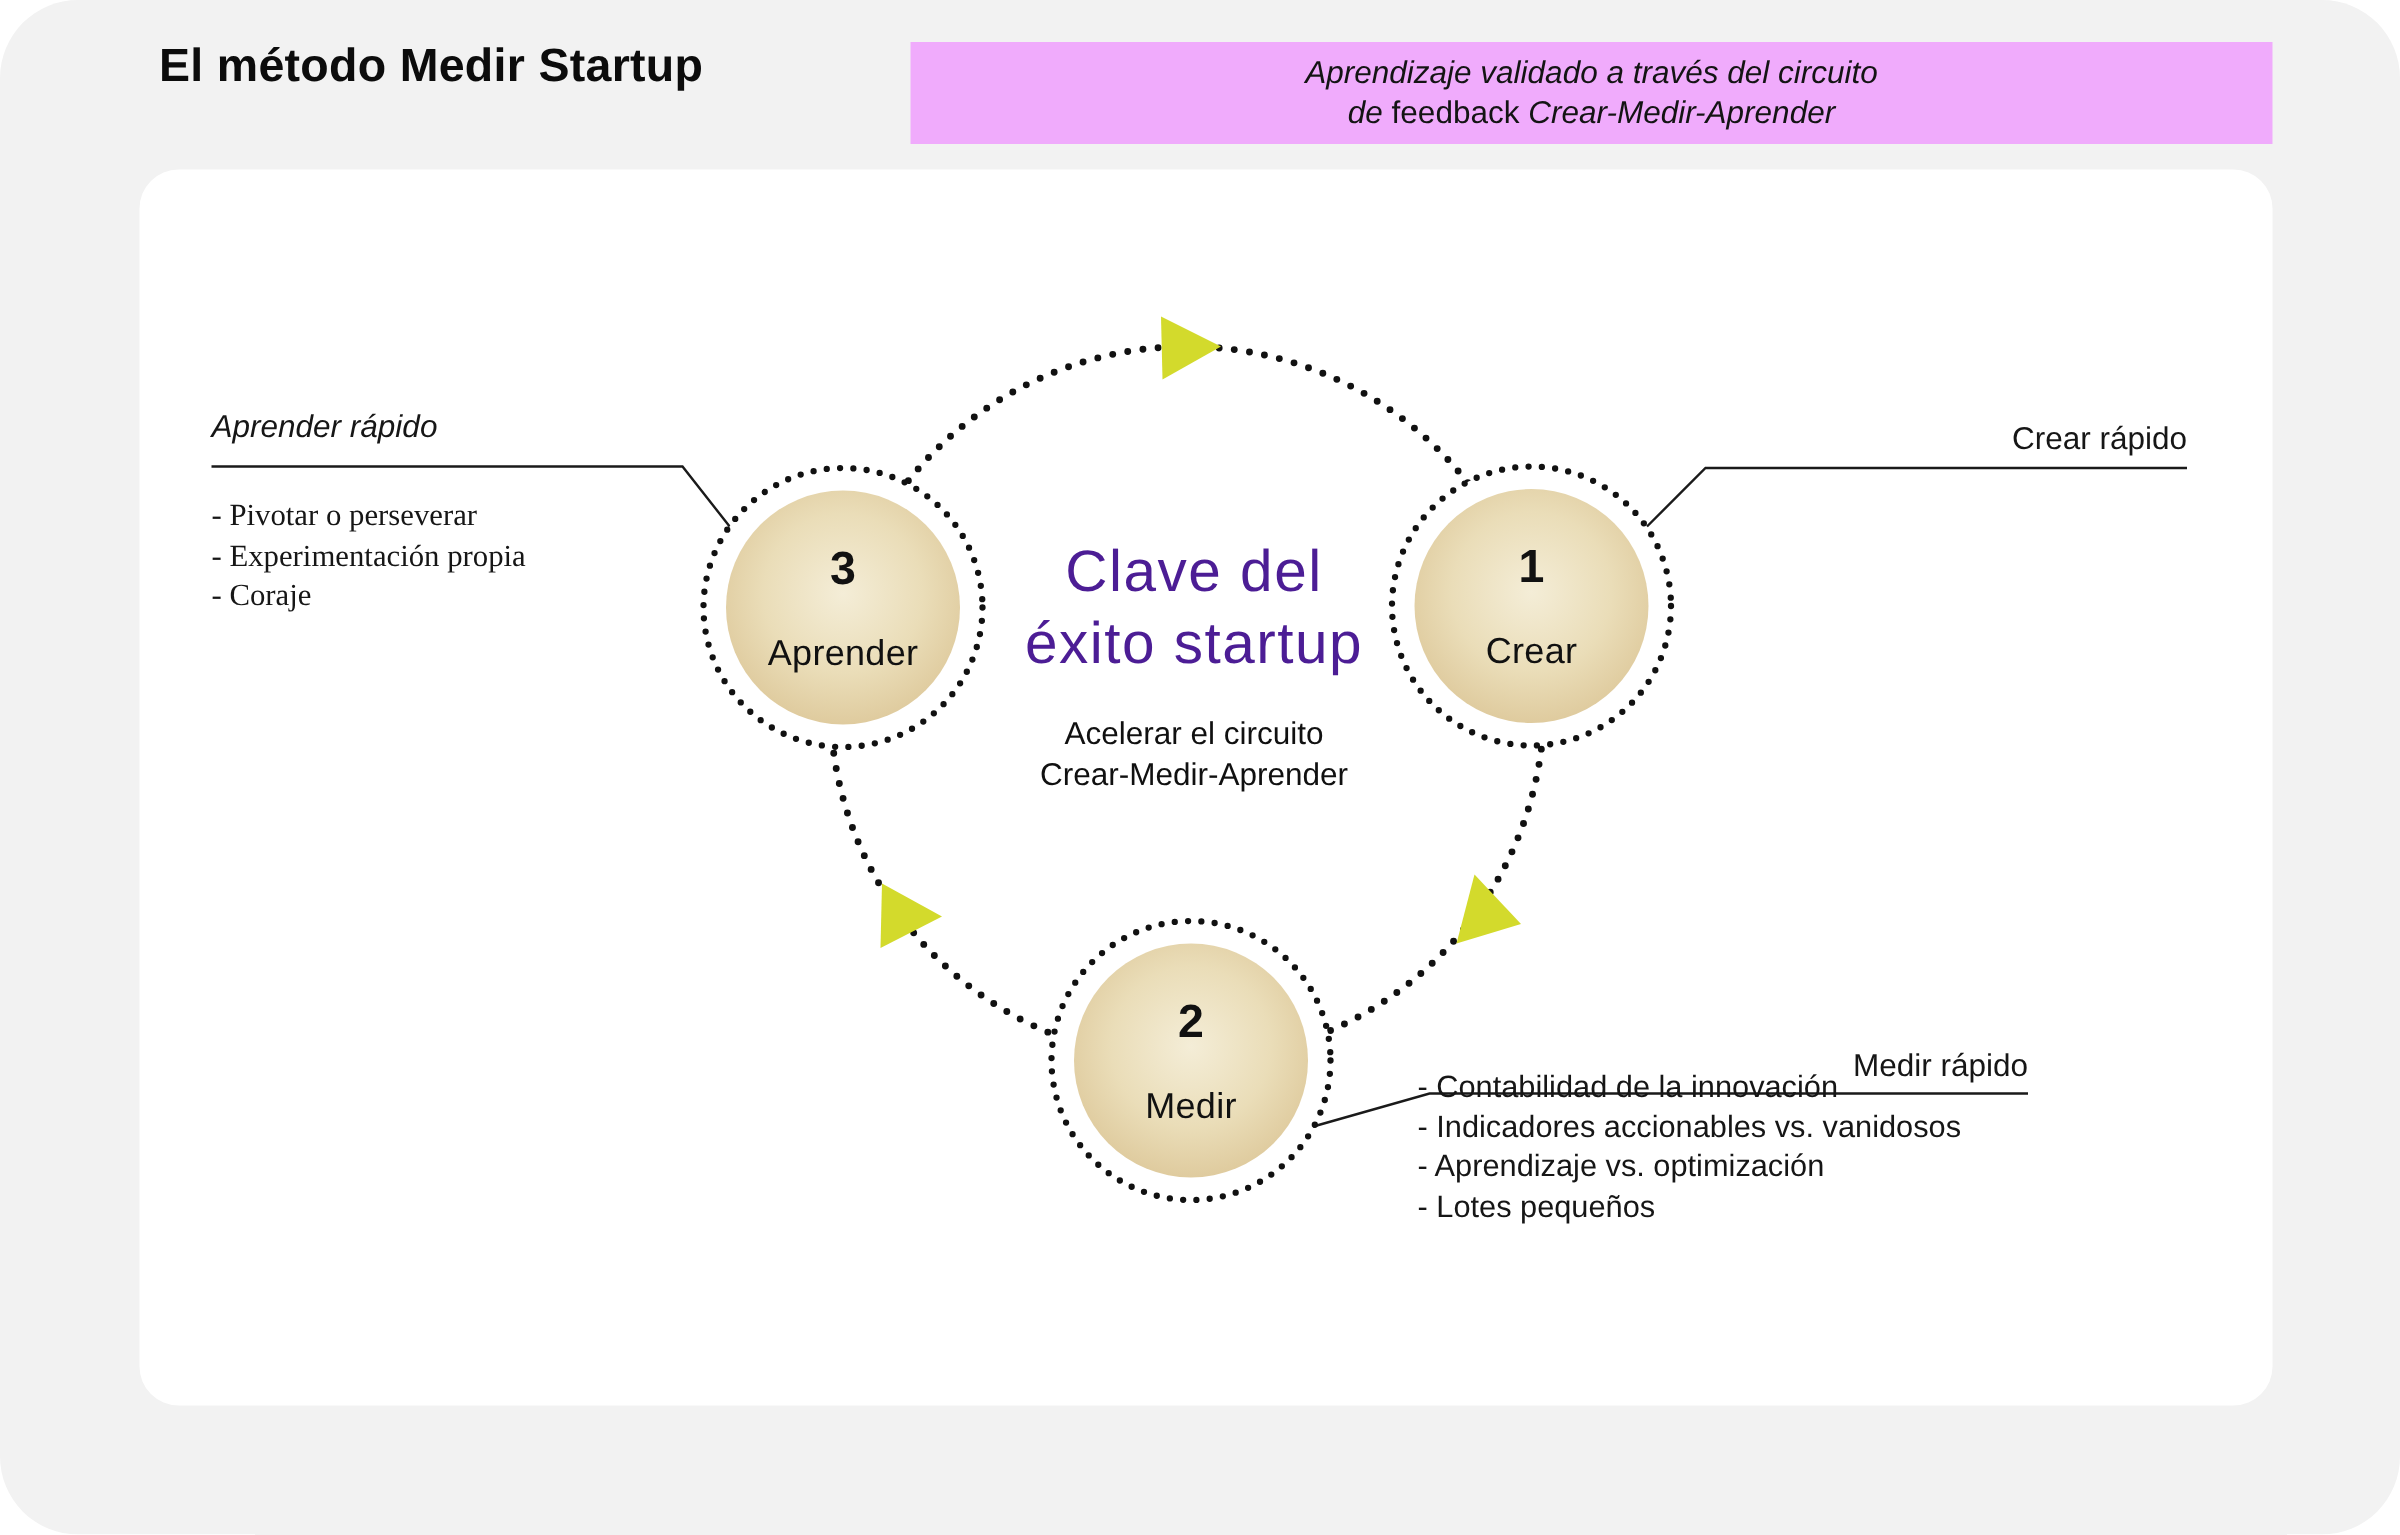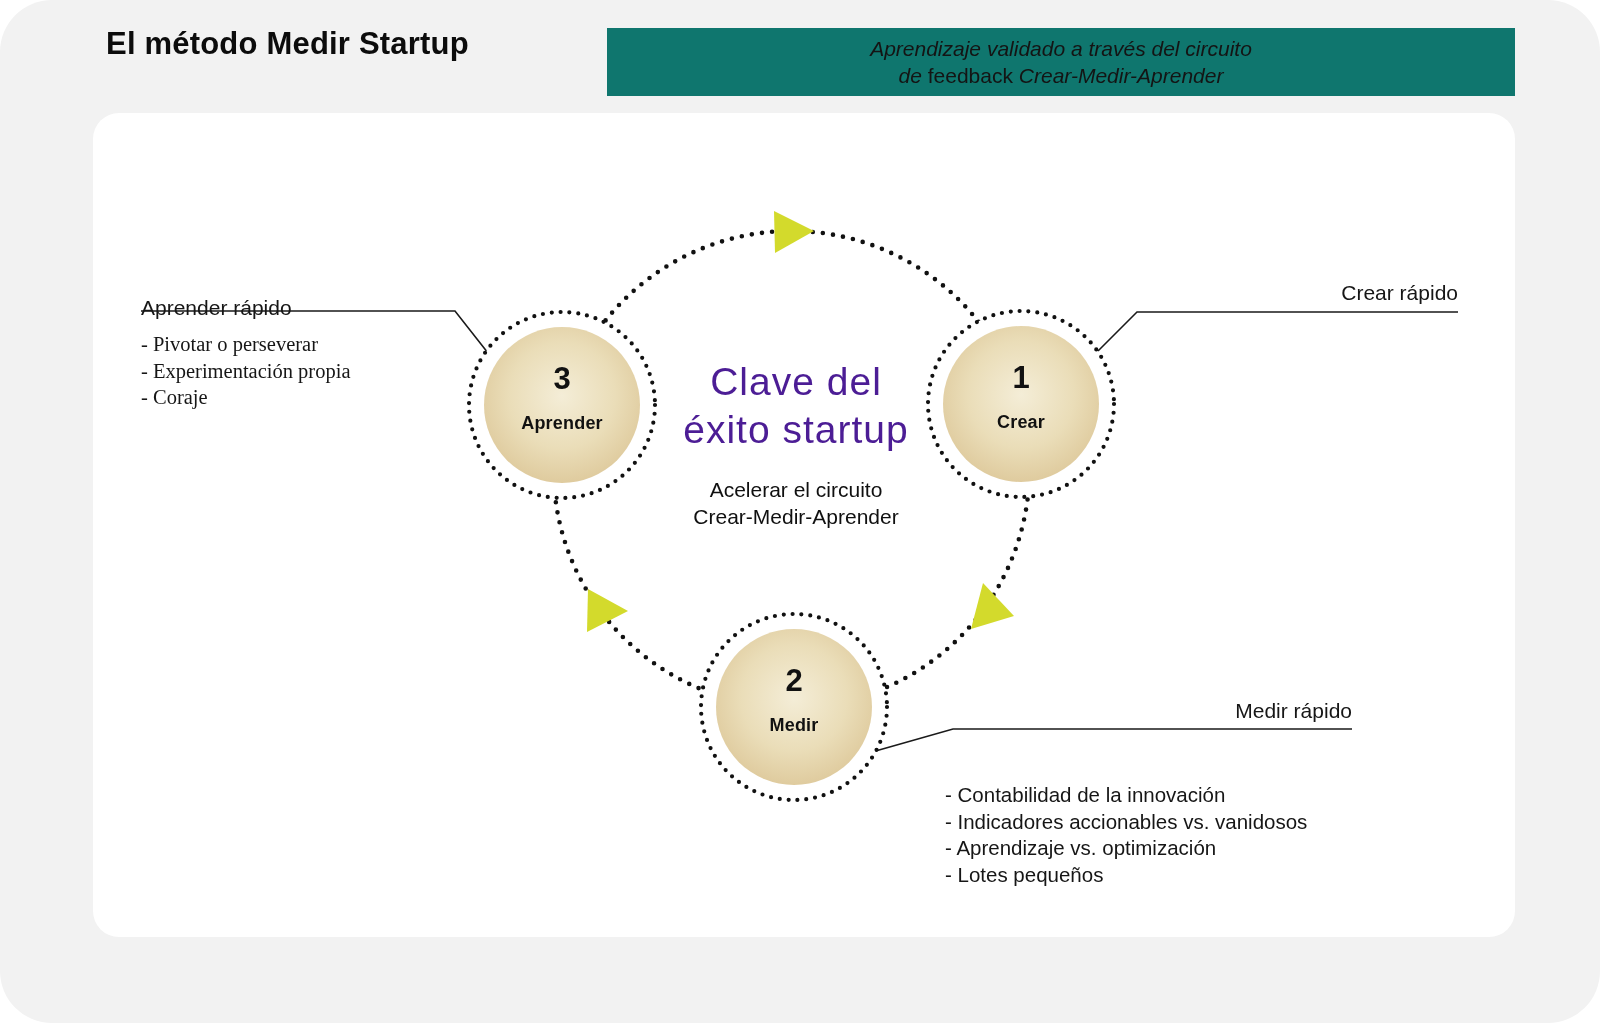--- a/index.html
+++ b/index.html
@@ -1,26 +1,26 @@
 <!DOCTYPE html>
 <html><head>
 <meta charset="utf-8">
 <style>
   html,body{margin:0;padding:0;background:#ffffff;}
   body{font-family:"Liberation Sans","DejaVu Sans",sans-serif;-webkit-font-smoothing:antialiased;}
   .page{position:relative;width:1600px;height:1023px;background:#f2f2f2;border-radius:52px;overflow:hidden;}
   .abs{position:absolute;}
   .title{left:106px;top:26px;font-size:31px;font-weight:800;color:#0c0c0c;letter-spacing:0.2px;}
-  .header-box{left:607px;top:28px;width:908px;height:68px;background:#0f766e;display:flex;flex-direction:column;justify-content:center;align-items:center;font-size:21px;color:#141414;line-height:27px;}
+  .header-box{left:607px;top:28px;width:908px;height:68px;background:#f0abfc;display:flex;flex-direction:column;justify-content:center;align-items:center;font-size:21px;color:#141414;line-height:27px;}
   .it{font-style:italic;}
   .card{left:93px;top:113px;width:1422px;height:824px;background:#ffffff;border-radius:26px;}
   svg.layer{position:absolute;left:0;top:0;pointer-events:none;}
   .node-label{width:220px;text-align:center;color:#111;}
   .node-label .num{font-size:31px;font-weight:700;line-height:36px;}
-  .node-label .nm{font-size:18px;font-weight:700;line-height:30px;margin-top:11px;letter-spacing:0.2px;}
+  .node-label .nm{font-size:24px;font-weight:400;line-height:30px;margin-top:24px;letter-spacing:0.2px;}
   .center-headline{left:646px;top:358px;width:300px;text-align:center;font-size:39px;line-height:48px;font-weight:100;color:#4c1d95;letter-spacing:1px;}
   .center-sub{left:646px;top:476px;width:300px;text-align:center;font-size:21px;line-height:27px;color:#101010;}
   .co-title{font-size:21px;color:#161616;}
   .co-list{font-size:20.5px;line-height:26.6px;color:#161616;}
   .co-title.right-al{text-align:right;}
 </style>
 </head>
 <body>
 
 <div class="page">
@@ -78,30 +78,30 @@
 
   <div class="abs center-headline">
     <div>Clave del</div>
     <div>éxito startup</div>
   </div>
   <div class="abs center-sub">
     <div>Acelerar el circuito</div>
     <div>Crear-Medir-Aprender</div>
   </div>
 
-  <div class="abs co-title" style="left:141px;top:296px;">Aprender rápido</div>
+  <div class="abs co-title" style="left:141px;top:273px;font-style:italic;">Aprender rápido</div>
   <div class="abs co-list" style="left:141px;top:331px;font-family:Liberation Serif, serif;">
     <div>- Pivotar o perseverar</div>
     <div>- Experimentación propia</div>
     <div>- Coraje</div>
   </div>
 
   <div class="abs co-title right-al" style="right:142px;top:281px;width:330px;">Crear rápido</div>
 
   <div class="abs co-title right-al" style="right:248px;top:699px;width:330px;">Medir rápido</div>
-  <div class="abs co-list" style="left:945px;top:782px;">
+  <div class="abs co-list" style="left:945px;top:712px;">
     <div>- Contabilidad de la innovación</div>
     <div>- Indicadores accionables vs. vanidosos</div>
     <div>- Aprendizaje vs. optimización</div>
     <div>- Lotes pequeños</div>
   </div>
 
 </div>
 
 </body></html>

